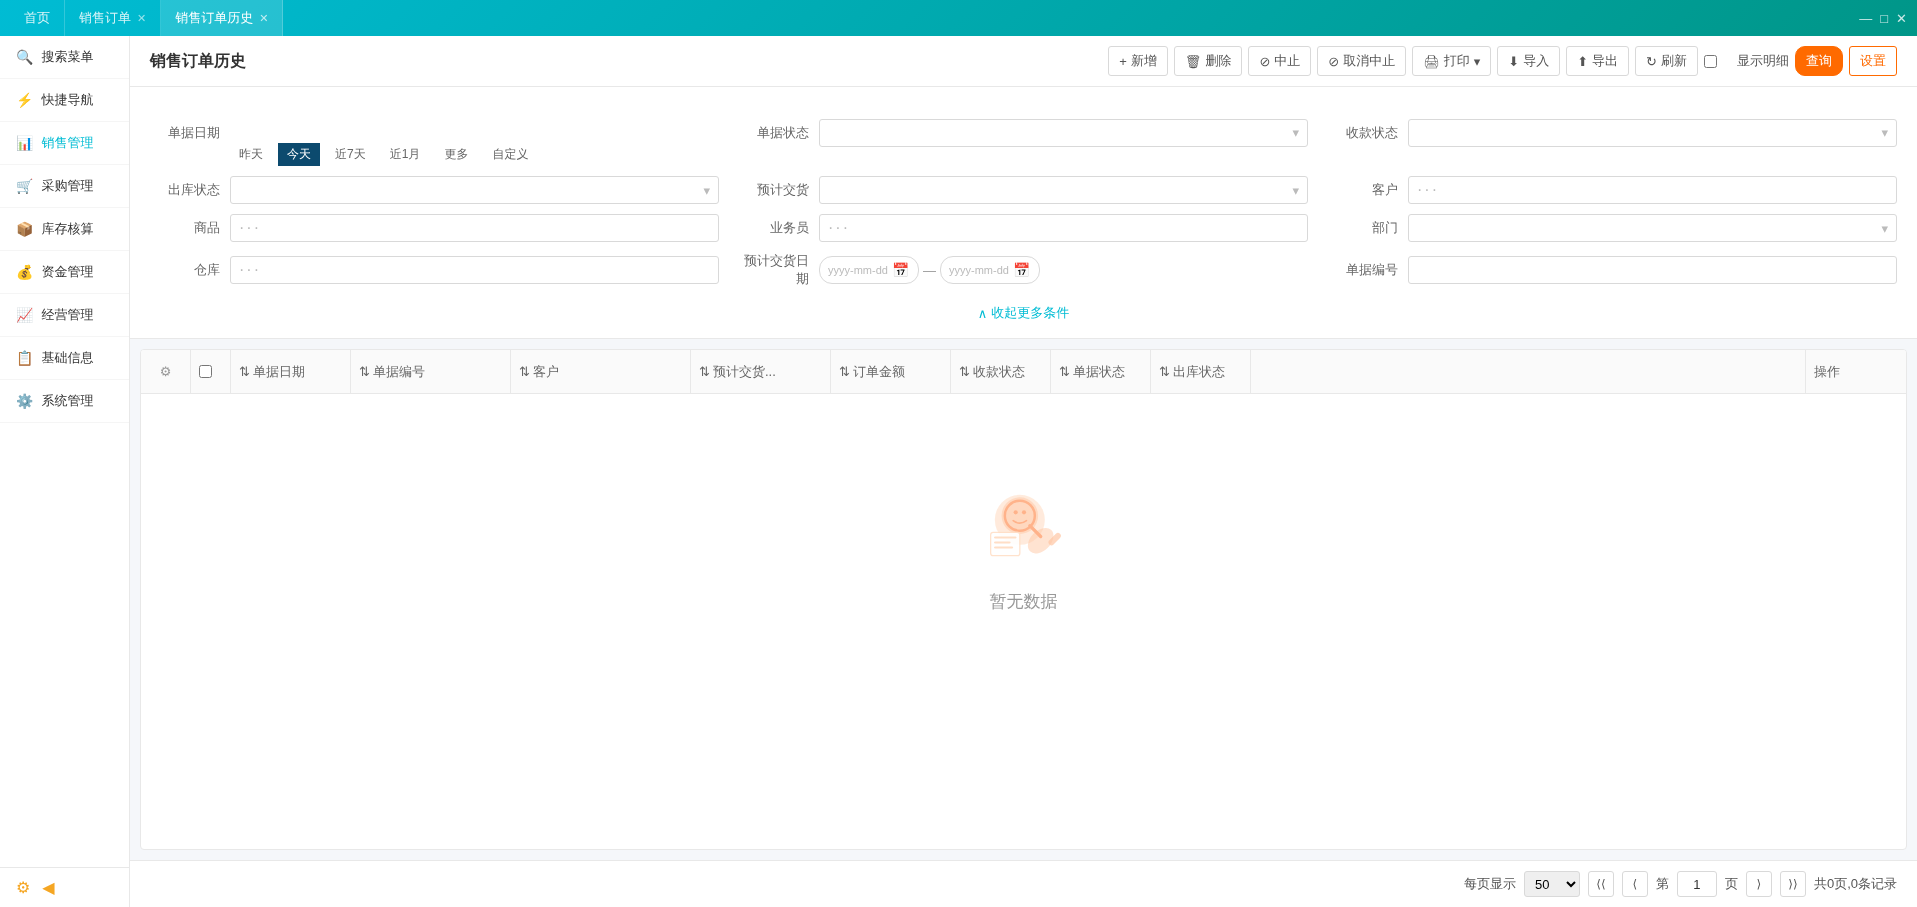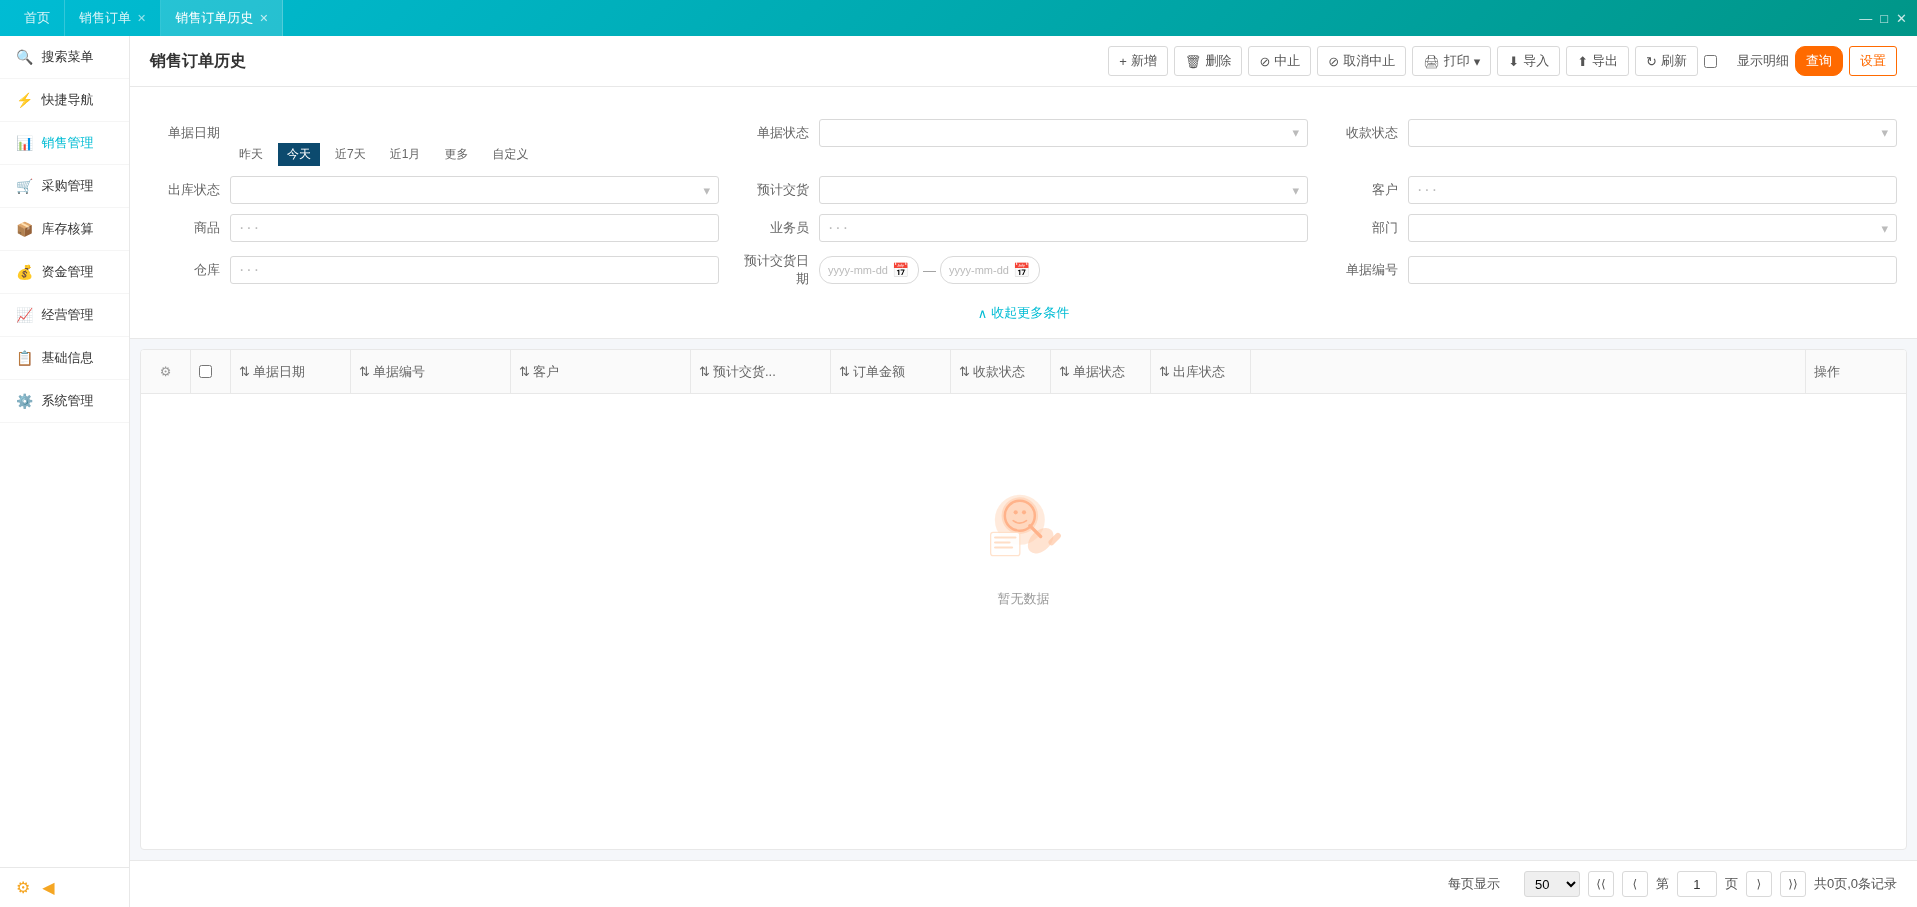--- a/index.html
+++ b/index.html
@@ -179,41 +179,40 @@
       align-items: center;
       padding: 0 8px;
       color: #666;
       font-size: 12px;
       border-right: 1px solid #e8e8e8;
       gap: 3px;
       white-space: nowrap;
     }
     .th:last-child { border-right: none; }
     .settings-icon-cell { justify-content: center; cursor: pointer; color: #999; }
-    .empty-text { color: #999; font-size: 13px; }
+    .empty-text { color: #999; font-size: 17px; }
 
     
     .pagination {
       display: flex;
       align-items: center;
       justify-content: flex-end;
       padding: 10px 20px;
       border-top: 1px solid #e8e8e8;
       background: #fff;
       gap: 8px;
       font-size: 12px;
       color: #555;
       flex-shrink: 0;
     }
     .pagination-select {
       border: 1px solid #d9d9d9;
       border-radius: 3px;
       padding: 2px 6px;
       height: 26px;
-      margin-left: 16px;
     }
     .page-btn {
       width: 26px;
       height: 26px;
       border: 1px solid #d9d9d9;
       background: #fff;
       border-radius: 3px;
       cursor: pointer;
       display: flex;
       align-items: center;

